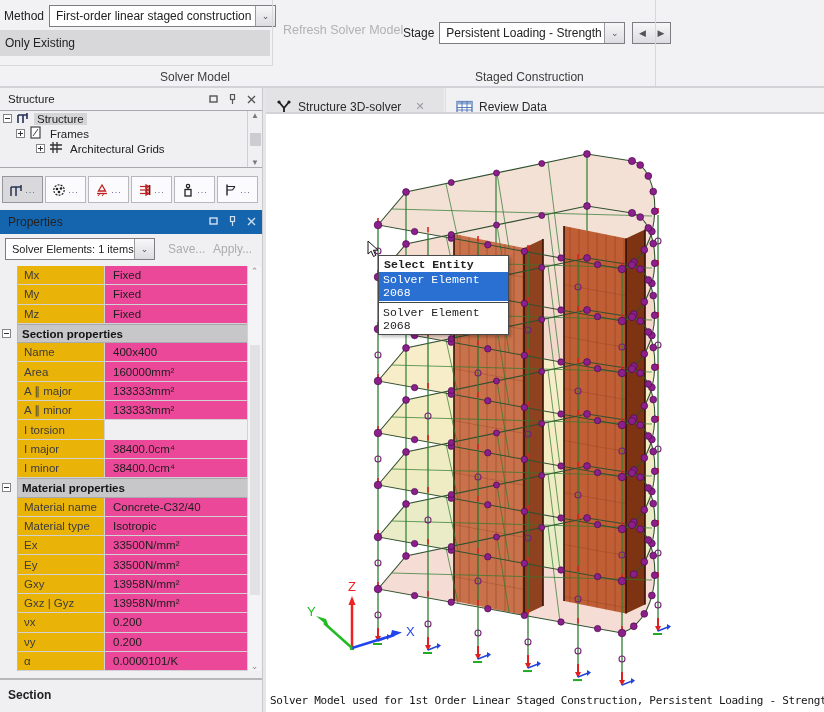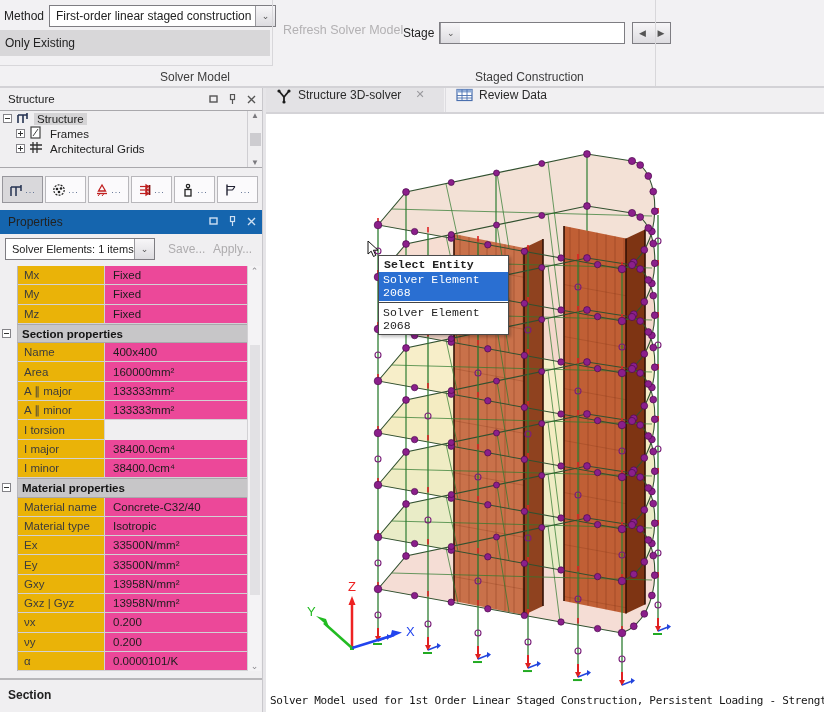--- a/index.html
+++ b/index.html
@@ -70,21 +70,21 @@
                  display:flex; flex-direction:column; align-items:center; justify-content:space-between; font-size:9px; color:#8a898e; }
   #grid-scroll .thumb { width:10px; flex:0 0 250px; background:#e2e1e4; margin-top:2px; }
 
   #general-bar { position:absolute; left:0; top:590px; width:262px; height:34px; background:#f0eff1;
                  border-top:2px solid #b8b7ba; font-weight:bold; font-size:12px; padding:8px 0 0 8px; }
 
   
   #main { position:absolute; left:266px; top:88px; width:558px; height:624px; background:#fff; }
   #tabbar { position:absolute; left:0; top:0; width:558px; height:26px; background:#f1f0f2; }
   #tabbar .strip { position:absolute; left:0; bottom:0; width:558px; height:2px; background:#d4d3d7; }
-  .tab { position:absolute; top:0; height:37px; display:flex; gap:6px; padding:0 10px; font-size:12px; color:#2a2a2a; }
+  .tab { position:absolute; top:0; height:37px; display:flex; align-items:center; gap:6px; padding:0 10px; font-size:12px; color:#2a2a2a; }
   #tab1 { left:0; width:178px; background:#e3e2e5; }
   #tab2 { left:179px; border-left:1px solid #dddce0; }
   .tab .close { color:#9a999e; font-size:11px; margin-left:8px; }
 
   #view { position:absolute; left:0; top:26px; width:558px; height:573px; background:#fff; }
   #caption { position:absolute; left:0; top:599px; width:558px; height:25px; background:#fff;
              font-family:"DejaVu Sans Mono", monospace; font-size:11px; letter-spacing:-0.3px; color:#141414; padding:7px 0 0 4px; white-space:nowrap; }
 
   #tooltip { position:absolute; left:112px; top:141px; width:131px; background:#fff; border:1px solid #4a4a4a;
              box-shadow:2px 2px 3px rgba(0,0,0,.25); font-size:11.5px; z-index:5;font-family:Liberation Mono, monospace; }
@@ -103,20 +103,21 @@
     <div class="combo" style="width:227px;">
       <span class="txt" style="width:205px;">First-order linear staged construction</span>
       <span class="combo-btn">⌄</span>
     </div>
   </div>
   <div id="only-existing">Only Existing</div>
   <div id="refresh-btn">Refresh Solver Model</div>
   <div class="abs" style="left:403px;top:22px;display:flex;align-items:center;gap:5px;">
     <span class="rib-label">Stage</span>
     <div class="combo" style="width:186px;">
+      <span class="txt" style="width:164px;">Persistent Loading - Strength</span>
       <span class="combo-btn">⌄</span>
     </div>
     <span class="spin-btn" style="margin-left:2px;border-left:1px solid #7e7d82;">◀</span>
     <span class="spin-btn" style="margin-left:-6px;">▶</span>
   </div>
   <div class="vsep" style="left:272px;height:66px;"></div>
   <div class="vsep" style="left:655px;height:86px;"></div>
   <div class="hsep" style="left:0;top:65px;width:272px;"></div>
   <div class="grp-label" style="left:160px;">Solver Model</div>
   <div class="grp-label" style="left:475px;">Staged Construction</div>
@@ -155,21 +156,21 @@
       <span class="lbl sel">Structure</span>
     </div>
     <div class="tree-row" style="padding-left:16px;">
       <span class="expander plus"></span>
       <span class="tree-icon"><svg width="13" height="13">
             <rect x="2" y="1" width="9" height="11" fill="#fff" stroke="#444" stroke-width="1.2"></rect>
             <path d="M4,10 L9,3" stroke="#444" stroke-width="1"></path>
           </svg></span>
       <span class="lbl">Frames</span>
     </div>
-    <div class="tree-row" style="padding-left:16px;">
+    <div class="tree-row" style="padding-left:2px;margin-left:34px;">
       <span class="expander plus"></span>
       <span class="tree-icon"><svg width="14" height="13">
             <path d="M1,4 H13 M1,8 H13 M4,1 V12 M8,1 V12" stroke="#333" stroke-width="1.3"></path>
           </svg></span>
       <span class="lbl">Architectural Grids</span>
     </div>
   </div>
   <div id="tree-scroll">
     <span>▲</span>
     <span class="thumb"></span>

